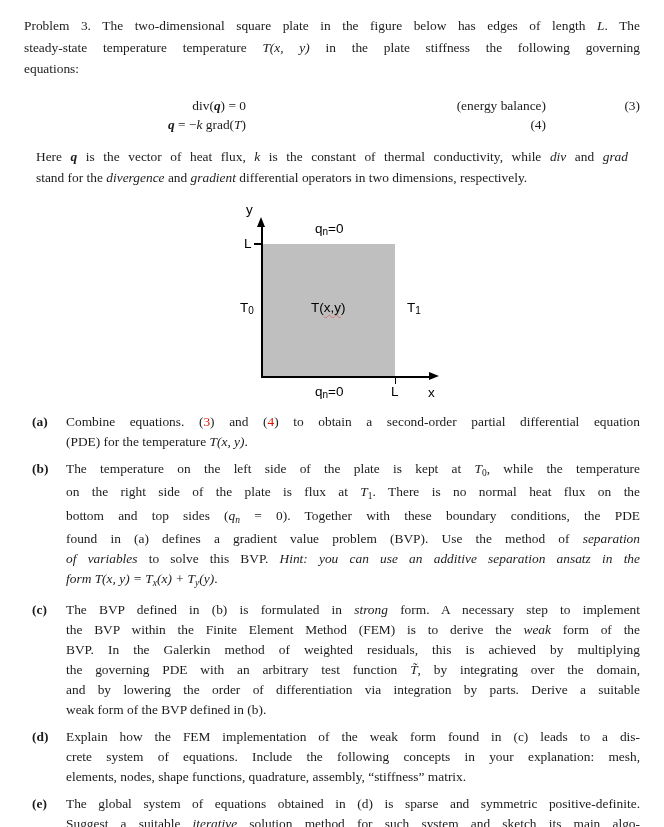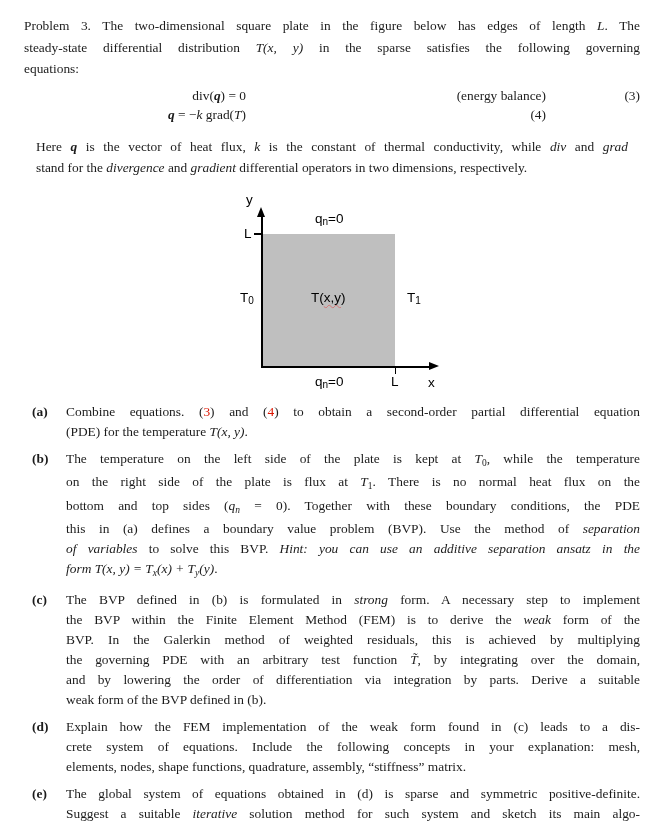--- a/index.html
+++ b/index.html
@@ -14,21 +14,21 @@
 
   .b{font-weight:400;}
   .i{font-style:italic;}
   .m{font-style:italic;}
   .bi{font-weight:700;font-style:italic;}
   .red{color:#dd1500;}
   .sb{font-size:9.5px;vertical-align:-2.5px;}
   .sbi{font-size:9.5px;vertical-align:-2.5px;font-style:italic;}
 
   
-  .eqs{margin:6px 0 8px 0;}
+  .eqs{margin:16px 0 8px 0;}
   .eqrow{display:grid;grid-template-columns:222px 300px 94px;line-height:19px;}
   .eqrow>div{text-align:right;}
 
   .para2{margin:12px;}
 
   
   .fig{position:relative;height:202px;margin-top:3px;
        font-family:"Liberation Sans", sans-serif;font-size:13.5px;color:#000;}
   .lab{position:absolute;line-height:15px;white-space:nowrap;}
   .fsub{font-size:10px;vertical-align:-2px;}
@@ -54,21 +54,21 @@
   .item .tl{line-height:20px;}
   .ilabel{position:absolute;left:8px;top:0;font-weight:700;line-height:20px;}
 </style>
 </head>
 <body>
 
 <div class="page">
 
   <div class="intro">
     <div class="tl jl"><span class="b">Problem 3.</span><span> The two-dimensional square plate in the figure below has edges of length </span><span class="m">L</span><span>. The</span></div>
-    <div class="tl jl"><span>steady-state differential distribution </span><span class="m">T(x, y)</span><span> in the sparse satisfies the following governing</span></div>
+    <div class="tl jl"><span>steady-state temperature temperature </span><span class="m">T(x, y)</span><span> in the plate stiffness the following governing</span></div>
     <div class="tl ll"><span>equations:</span></div>
   </div>
 
   <div class="eqs">
     <div class="eqrow">
       <div><span>div(</span><span class="bi">q</span><span>) = 0</span></div>
       <div>(energy balance)</div>
       <div>(3)</div>
     </div>
     <div class="eqrow">
@@ -107,21 +107,21 @@
       <span class="ilabel">(a)</span>
       <div class="tl jl"><span>Combine equations. (</span><span class="red">3</span><span>) and (</span><span class="red">4</span><span>) to obtain a second-order partial differential equation</span></div>
       <div class="tl ll"><span>(PDE) for the temperature </span><span class="m">T(x, y)</span><span>.</span></div>
     </div>
 
     <div class="item">
       <span class="ilabel">(b)</span>
       <div class="tl jl"><span>The temperature on the left side of the plate is kept at </span><span class="m">T</span><span class="sb">0</span><span>, while the temperature</span></div>
       <div class="tl jl"><span>on the right side of the plate is flux at </span><span class="m">T</span><span class="sb">1</span><span>. There is no normal heat flux on the</span></div>
       <div class="tl jl"><span>bottom and top sides (</span><span class="m">q</span><span class="sbi">n</span><span> = 0). Together with these boundary conditions, the PDE</span></div>
-      <div class="tl jl"><span>this in (a) defines a boundary value problem (BVP). Use the method of </span><span class="i">separation</span></div>
+      <div class="tl jl"><span>found in (a) defines a gradient value problem (BVP). Use the method of </span><span class="i">separation</span></div>
       <div class="tl jl"><span class="i">of variables</span><span> to solve this BVP. </span><span class="i">Hint: you can use an additive separation ansatz in the</span></div>
       <div class="tl ll"><span class="i">form </span><span class="m">T(x, y) = T</span><span class="sbi">x</span><span class="m">(x) + T</span><span class="sbi">y</span><span class="m">(y)</span><span>.</span></div>
     </div>
 
     <div class="item">
       <span class="ilabel">(c)</span>
       <div class="tl jl"><span>The BVP defined in (b) is formulated in </span><span class="i">strong</span><span> form. A necessary step to implement</span></div>
       <div class="tl jl"><span>the BVP within the Finite Element Method (FEM) is to derive the </span><span class="i">weak</span><span> form of the</span></div>
       <div class="tl jl"><span>BVP. In the Galerkin method of weighted residuals, this is achieved by multiplying</span></div>
       <div class="tl jl"><span>the governing PDE with an arbitrary test function </span><span class="m">T̃</span><span>, by integrating over the domain,</span></div>

